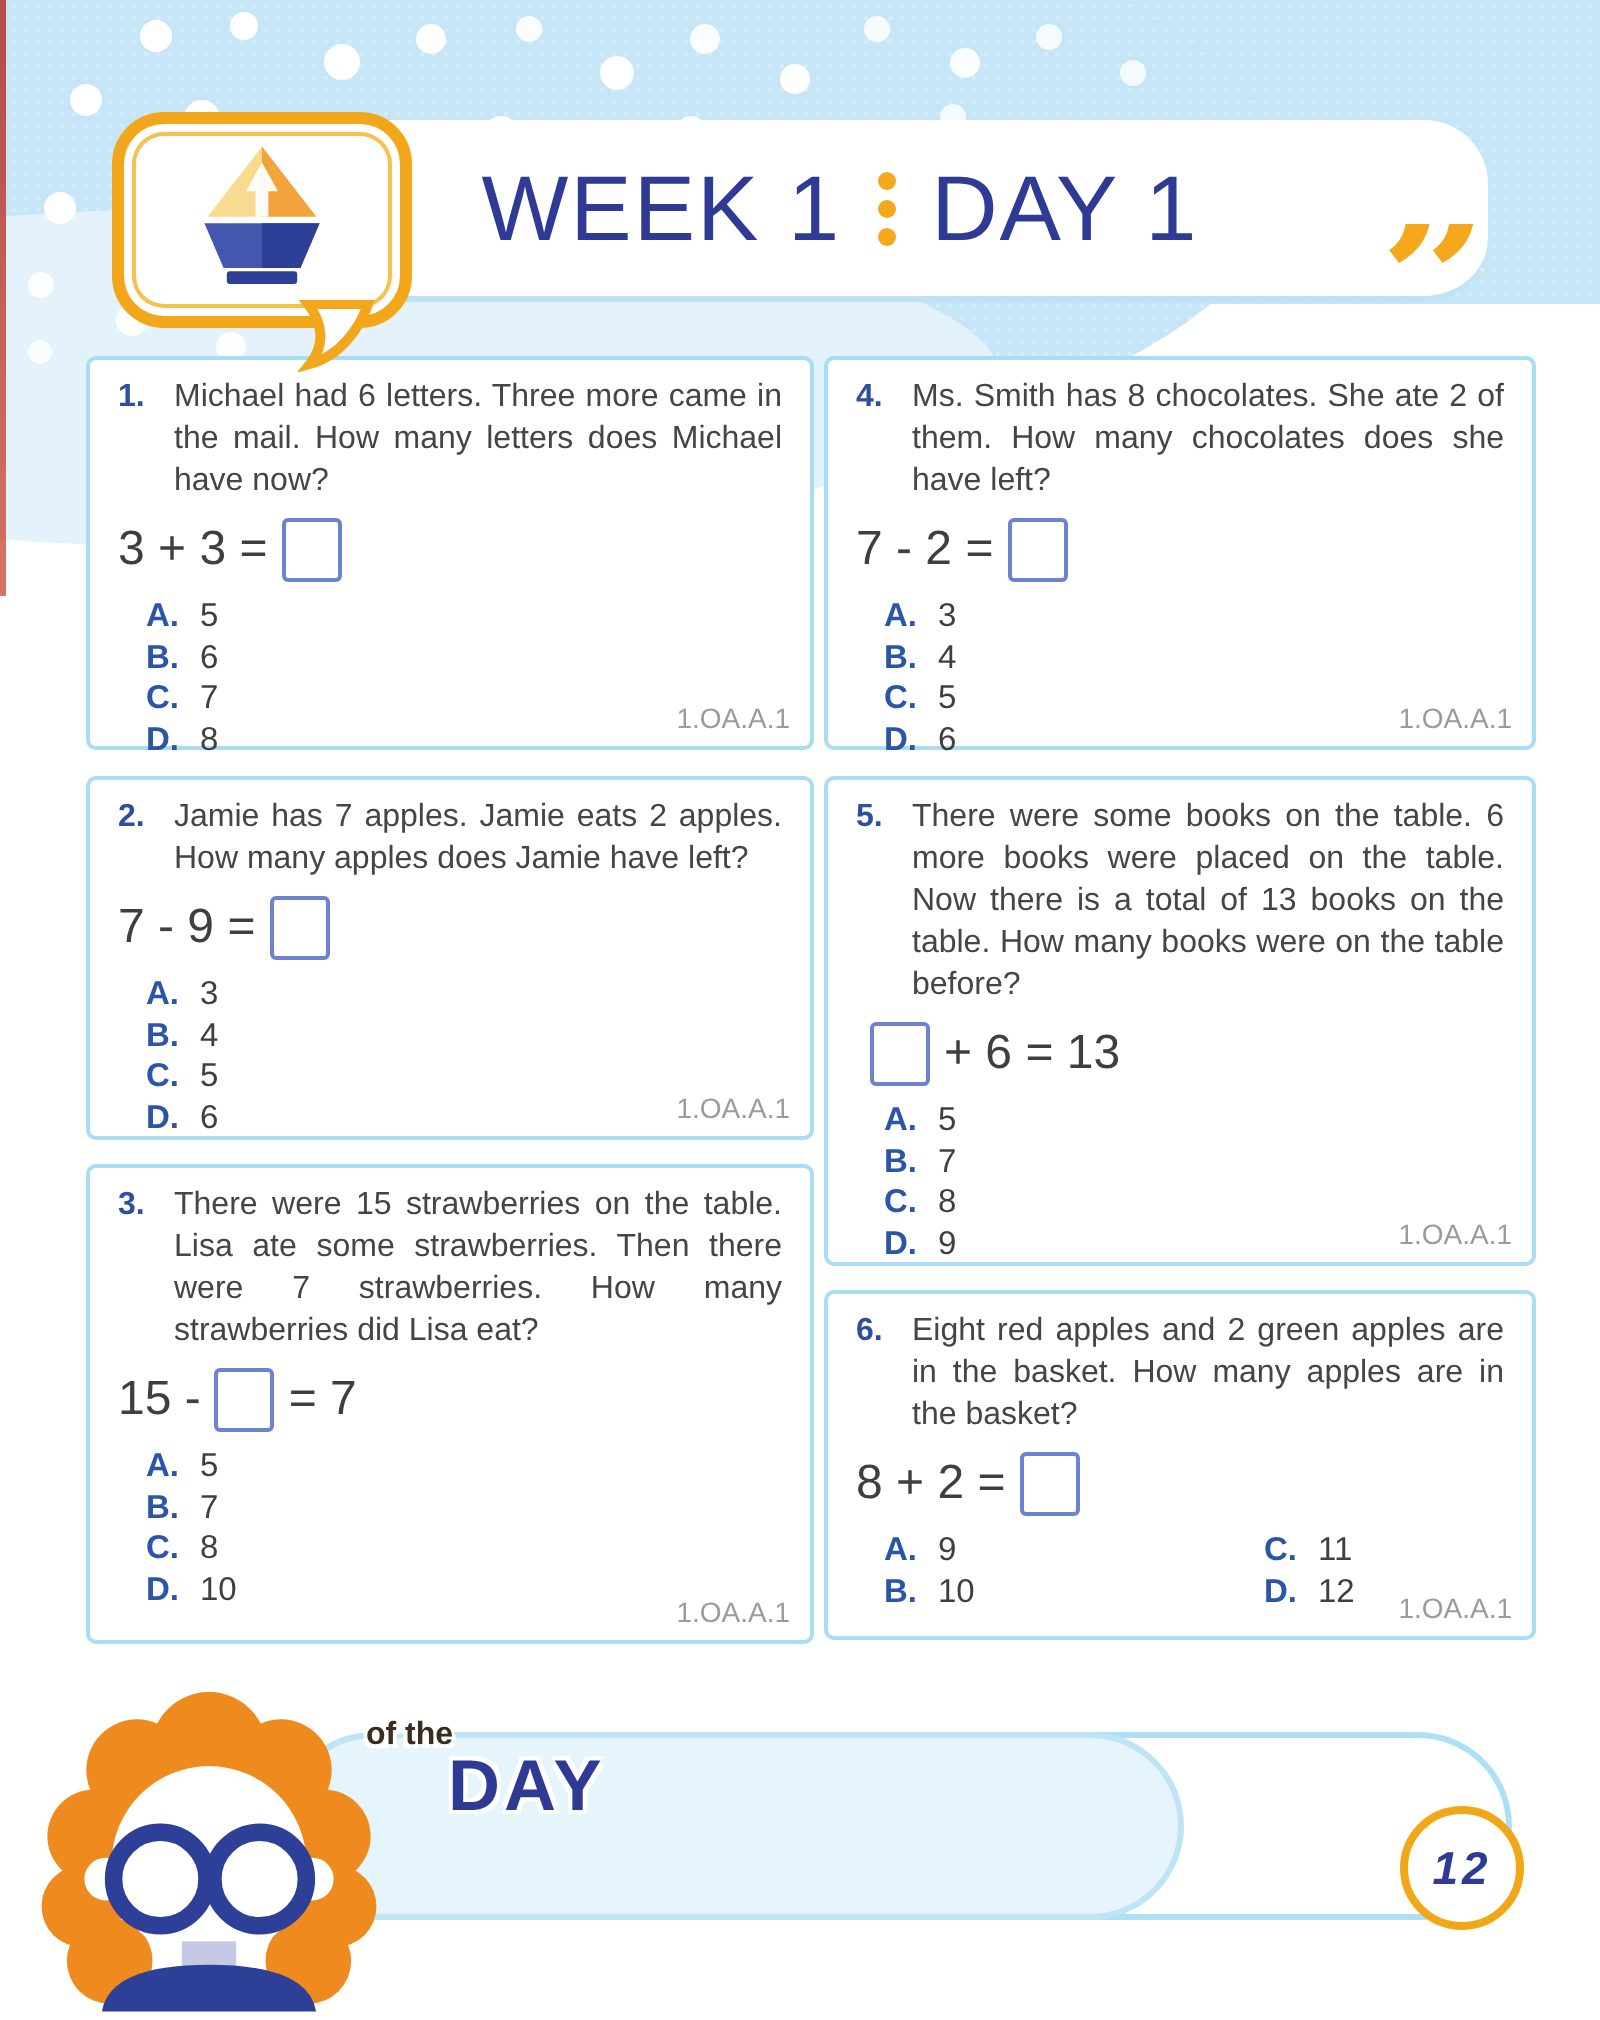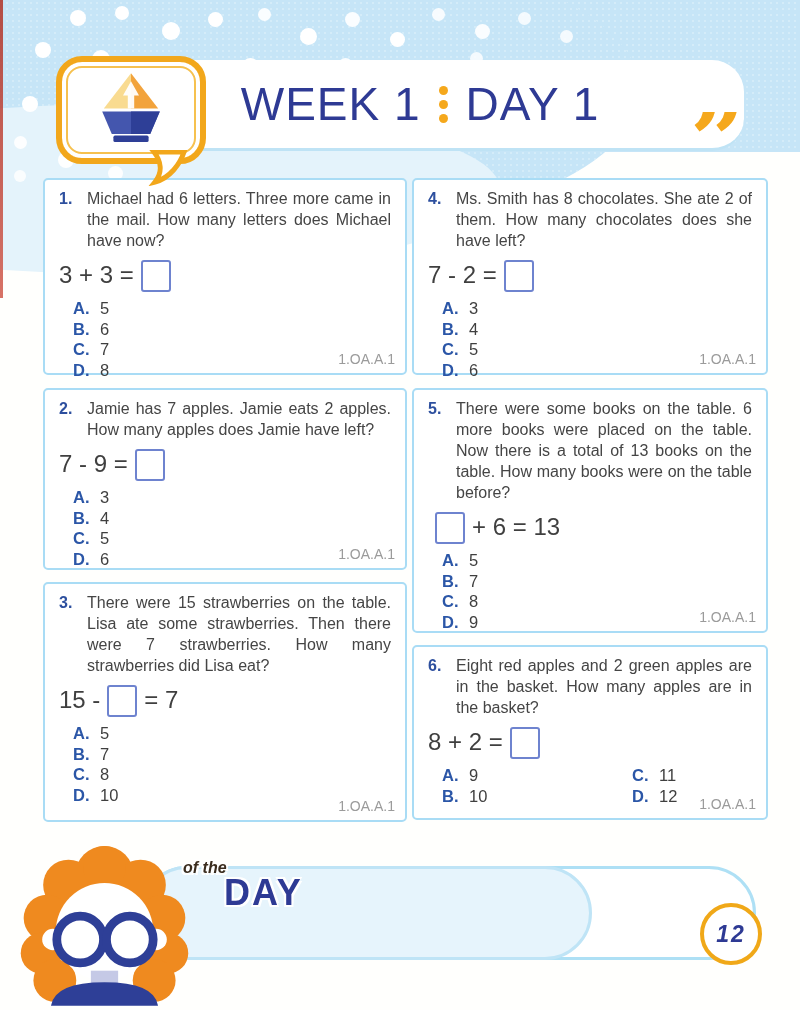--- a/index.html
+++ b/index.html
@@ -54,21 +54,21 @@
   
   .tipbar{position:absolute;left:140px;top:866px;width:616px;height:94px;background:#fff;
           border:3px solid #aee0f5;border-radius:48px;z-index:1;box-sizing:border-box;}
   .tipbar-blue{position:absolute;left:-3px;top:-3px;width:452px;height:94px;background:#e6f4fc;
                border:3px solid #bfe4f6;border-radius:48px;box-sizing:border-box;}
   .tip-text{position:absolute;left:330px;top:886px;width:392px;margin:0;z-index:2;
             font-style:italic;font-size:16.5px;line-height:24px;color:#333;}
   .tip-badge{position:absolute;left:180px;top:860px;z-index:3;
              text-shadow:-2px -2px 0 #fff,2px -2px 0 #fff,-2px 2px 0 #fff,2px 2px 0 #fff;}
   .tip-top{font-size:48px;font-weight:bold;color:#e8821e;letter-spacing:4px;line-height:44px;}
-  .tip-mid{font-size:16px;font-weight:bold;font-style:italic;color:#3a2c1e;line-height:15px;
+  .tip-mid{font-size:16px;font-weight:bold;color:#3a2c1e;line-height:15px;
            margin-left:3px;}
   .tip-bottom{font-size:36px;font-weight:bold;color:#2e3a94;letter-spacing:2px;line-height:36px;margin-left:44px;}
   .girl{position:absolute;left:12px;top:836px;z-index:3;}
   .page-circle{position:absolute;left:700px;top:903px;width:62px;height:62px;background:#fff;
                border:4px solid #f0a818;border-radius:50%;z-index:4;box-sizing:border-box;
                display:flex;align-items:center;justify-content:center;
                font-style:italic;font-weight:bold;font-size:23px;letter-spacing:2px;color:#2e3a94;}
 </style>
 </head>
 <body>

